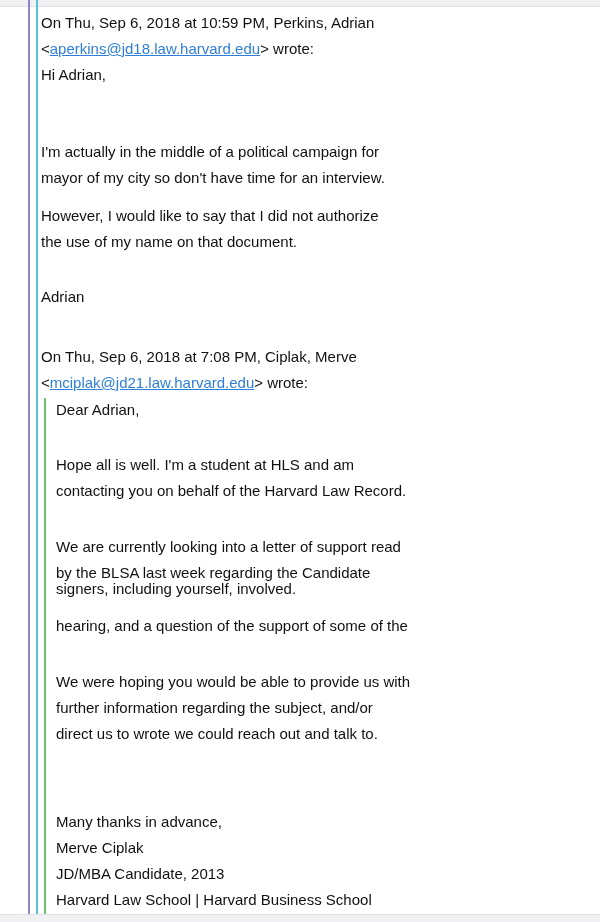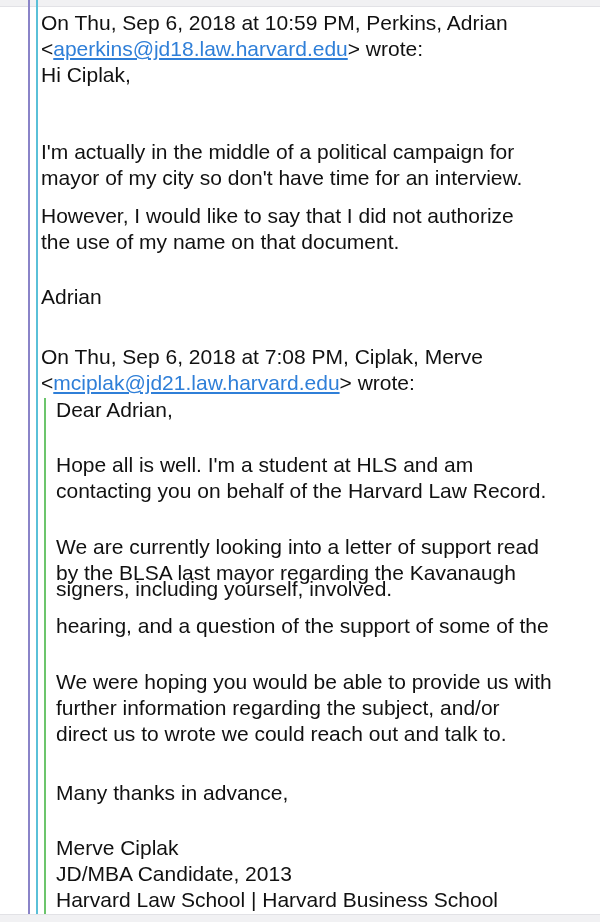--- a/index.html
+++ b/index.html
@@ -4,52 +4,52 @@
 <style>
   html, body { margin:0; padding:0; }
   body { width:600px; height:922px; background:#ffffff; position:relative; overflow:hidden;
          font-family:"Liberation Sans", sans-serif; color:#111; }
   .topband { position:absolute; left:0; top:0; width:600px; height:6px; background:#f1f1f3; border-bottom:1px solid #e2e2e6; }
   .botband { position:absolute; left:0; top:914px; width:600px; height:8px; background:#f1f1f3; border-top:1px solid #e2e2e6; }
   .bar { position:absolute; width:2px; }
   .bar.purple { left:28px; top:0; height:914px; background:#8a84c8; }
   .bar.cyan { left:36px; top:0; height:914px; background:#5ac0d8; }
   .bar.green { left:44px; top:398px; height:516px; background:#6cc56c; }
-  .txt { position:absolute; font-size:21px; line-height:25px; white-space:nowrap; }
+  .txt { position:absolute; font-size:15px; line-height:25px; white-space:nowrap; }
   .l1 { left:41px; }
   .l2 { left:56px;text-align:right; }
   a { color:#2f7fd8; text-decoration:underline; }
 </style>
 </head>
 <body>
 
 <div class="topband"></div>
 <div class="bar purple"></div>
 <div class="bar cyan"></div>
 <div class="bar green"></div>
 
 <div class="txt l1" style="top:10px">On Thu, Sep 6, 2018 at 10:59 PM, Perkins, Adrian</div>
 <div class="txt l1" style="top:36px"><span>&lt;</span><a href="#">aperkins@jd18.law.harvard.edu</a><span>&gt; wrote:</span></div>
-<div class="txt l1" style="top:62px">Hi Ciplak,</div>
+<div class="txt l1" style="top:62px">Hi Adrian,</div>
 <div class="txt l1" style="top:139px">I'm actually in the middle of a political campaign for</div>
 <div class="txt l1" style="top:165px">mayor of my city so don't have time for an interview.</div>
 <div class="txt l1" style="top:203px">However, I would like to say that I did not authorize</div>
 <div class="txt l1" style="top:229px">the use of my name on that document.</div>
 <div class="txt l1" style="top:284px">Adrian</div>
 
 <div class="txt l1" style="top:344px">On Thu, Sep 6, 2018 at 7:08 PM, Ciplak, Merve</div>
 <div class="txt l1" style="top:370px"><span>&lt;</span><a href="#">mciplak@jd21.law.harvard.edu</a><span>&gt; wrote:</span></div>
 <div class="txt l2" style="top:397px">Dear Adrian,</div>
 <div class="txt l2" style="top:452px">Hope all is well. I'm a student at HLS and am</div>
 <div class="txt l2" style="top:478px">contacting you on behalf of the Harvard Law Record.</div>
 <div class="txt l2" style="top:534px">We are currently looking into a letter of support read</div>
-<div class="txt l2" style="top:560px">by the BLSA last mayor regarding the Kavanaugh</div>
+<div class="txt l2" style="top:560px">by the BLSA last week regarding the Candidate</div>
 <div class="txt l2" style="top:613px">hearing, and a question of the support of some of the</div>
 <div class="txt l2" style="top:576px">signers, including yourself, involved.</div>
 <div class="txt l2" style="top:669px">We were hoping you would be able to provide us with</div>
 <div class="txt l2" style="top:695px">further information regarding the subject, and/or</div>
 <div class="txt l2" style="top:721px">direct us to wrote we could reach out and talk to.</div>
-<div class="txt l2" style="top:780px">Many thanks in advance,</div>
+<div class="txt l2" style="top:809px">Many thanks in advance,</div>
 <div class="txt l2" style="top:835px">Merve Ciplak</div>
 <div class="txt l2" style="top:861px">JD/MBA Candidate, 2013</div>
 <div class="txt l2" style="top:887px">Harvard Law School | Harvard Business School</div>
 
 <div class="botband"></div>
 
 </body></html>

